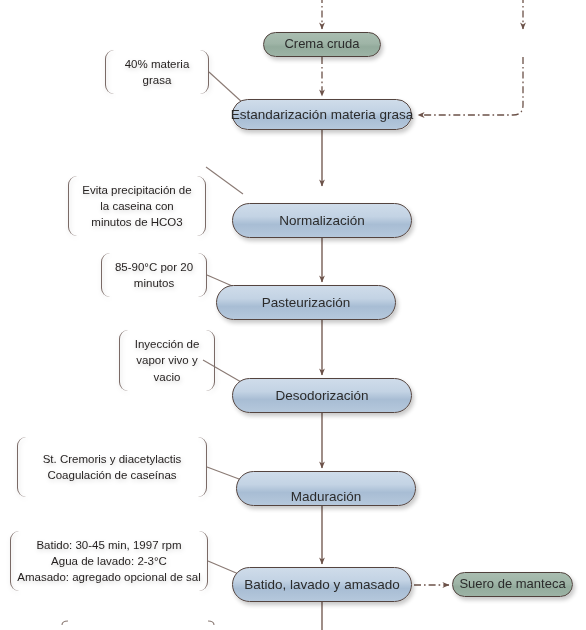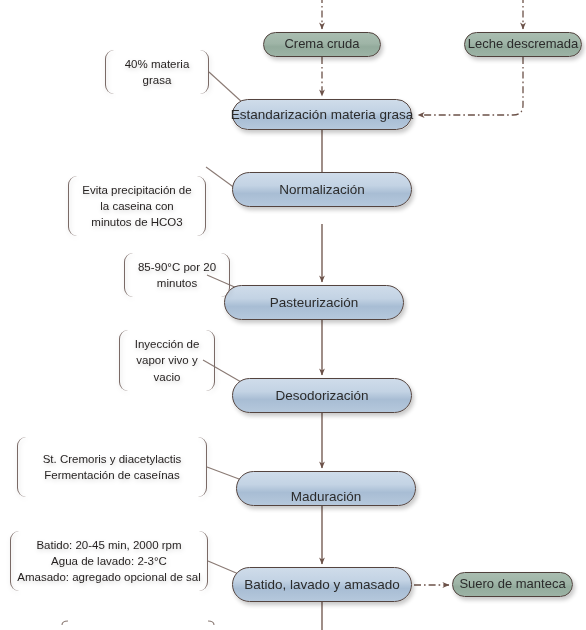--- a/index.html
+++ b/index.html
@@ -117,33 +117,30 @@
 
     <g stroke="#8a7a74" stroke-width="1.1" fill="none">
       <path d="M62,625 Q62,621 68,621 M208,621 Q214,621 214,625"></path>
     </g>
   </svg>
 
   <div class="node terminal" style="left:263px; top:32px; width:118px; height:25px;">
     <span>Crema cruda</span>
   </div>
 
-  <div class="node terminal" style="left:464px; top:32px; width:118px; height:25px;">
-    <span>Leche descremada</span>
-  </div>
 
   <div class="node process" style="left:232px; top:99px; width:180px; height:31px;">
     <span>Estandarización materia grasa</span>
   </div>
 
-  <div class="node process" style="left:232px; top:172px; width:180px; height:35px;">
+  <div class="node process" style="left:232px; top:203px; width:180px; height:35px;">
     <span>Normalización</span>
   </div>
 
-  <div class="node process" style="left:224px; top:285px; width:180px; height:35px;text-align:right;">
+  <div class="node process" style="left:216px; top:285px; width:180px; height:35px;text-align:right;">
     <span>Pasteurización</span>
   </div>
 
   <div class="node process" style="left:232px; top:378px; width:180px; height:35px;">
     <span>Desodorización</span>
   </div>
 
   <div class="node process" style="left:236px; top:471px; width:180px; height:35px;align-items:flex-end;">
     <span>Maduración</span>
   </div>
@@ -164,43 +161,43 @@
   </div>
 
   <div class="note" style="left:68px; top:137px; width:138px; height:60px;margin-top:39px;">
     <span class="lines">
       <span>Evita precipitación de</span>
       <span>la caseina con</span>
       <span>minutos de HCO3</span>
     </span>
   </div>
 
-  <div class="note" style="left:101px; top:253px; width:106px; height:44px;margin-left:23px;">
+  <div class="note" style="left:101px; top:253px; width:106px; height:44px;">
     <span class="lines">
       <span>85-90°C por 20</span>
       <span>minutos</span>
     </span>
   </div>
 
   <div class="note" style="left:119px; top:330px; width:96px; height:61px;">
     <span class="lines">
       <span>Inyección de</span>
       <span>vapor vivo y</span>
       <span>vacio</span>
     </span>
   </div>
 
   <div class="note" style="left:17px; top:437px; width:190px; height:60px;">
     <span class="lines">
       <span>St. Cremoris y diacetylactis</span>
-      <span>Fermentación de caseínas</span>
+      <span>Coagulación de caseínas</span>
     </span>
   </div>
 
   <div class="note" style="left:10px; top:531px; width:198px; height:60px;">
     <span class="lines">
-      <span>Batido: 20-45 min, 2000 rpm</span>
+      <span>Batido: 30-45 min, 1997 rpm</span>
       <span>Agua de lavado: 2-3°C</span>
       <span>Amasado: agregado opcional de sal</span>
     </span>
   </div>
 
 </div>
 
 </body></html>

